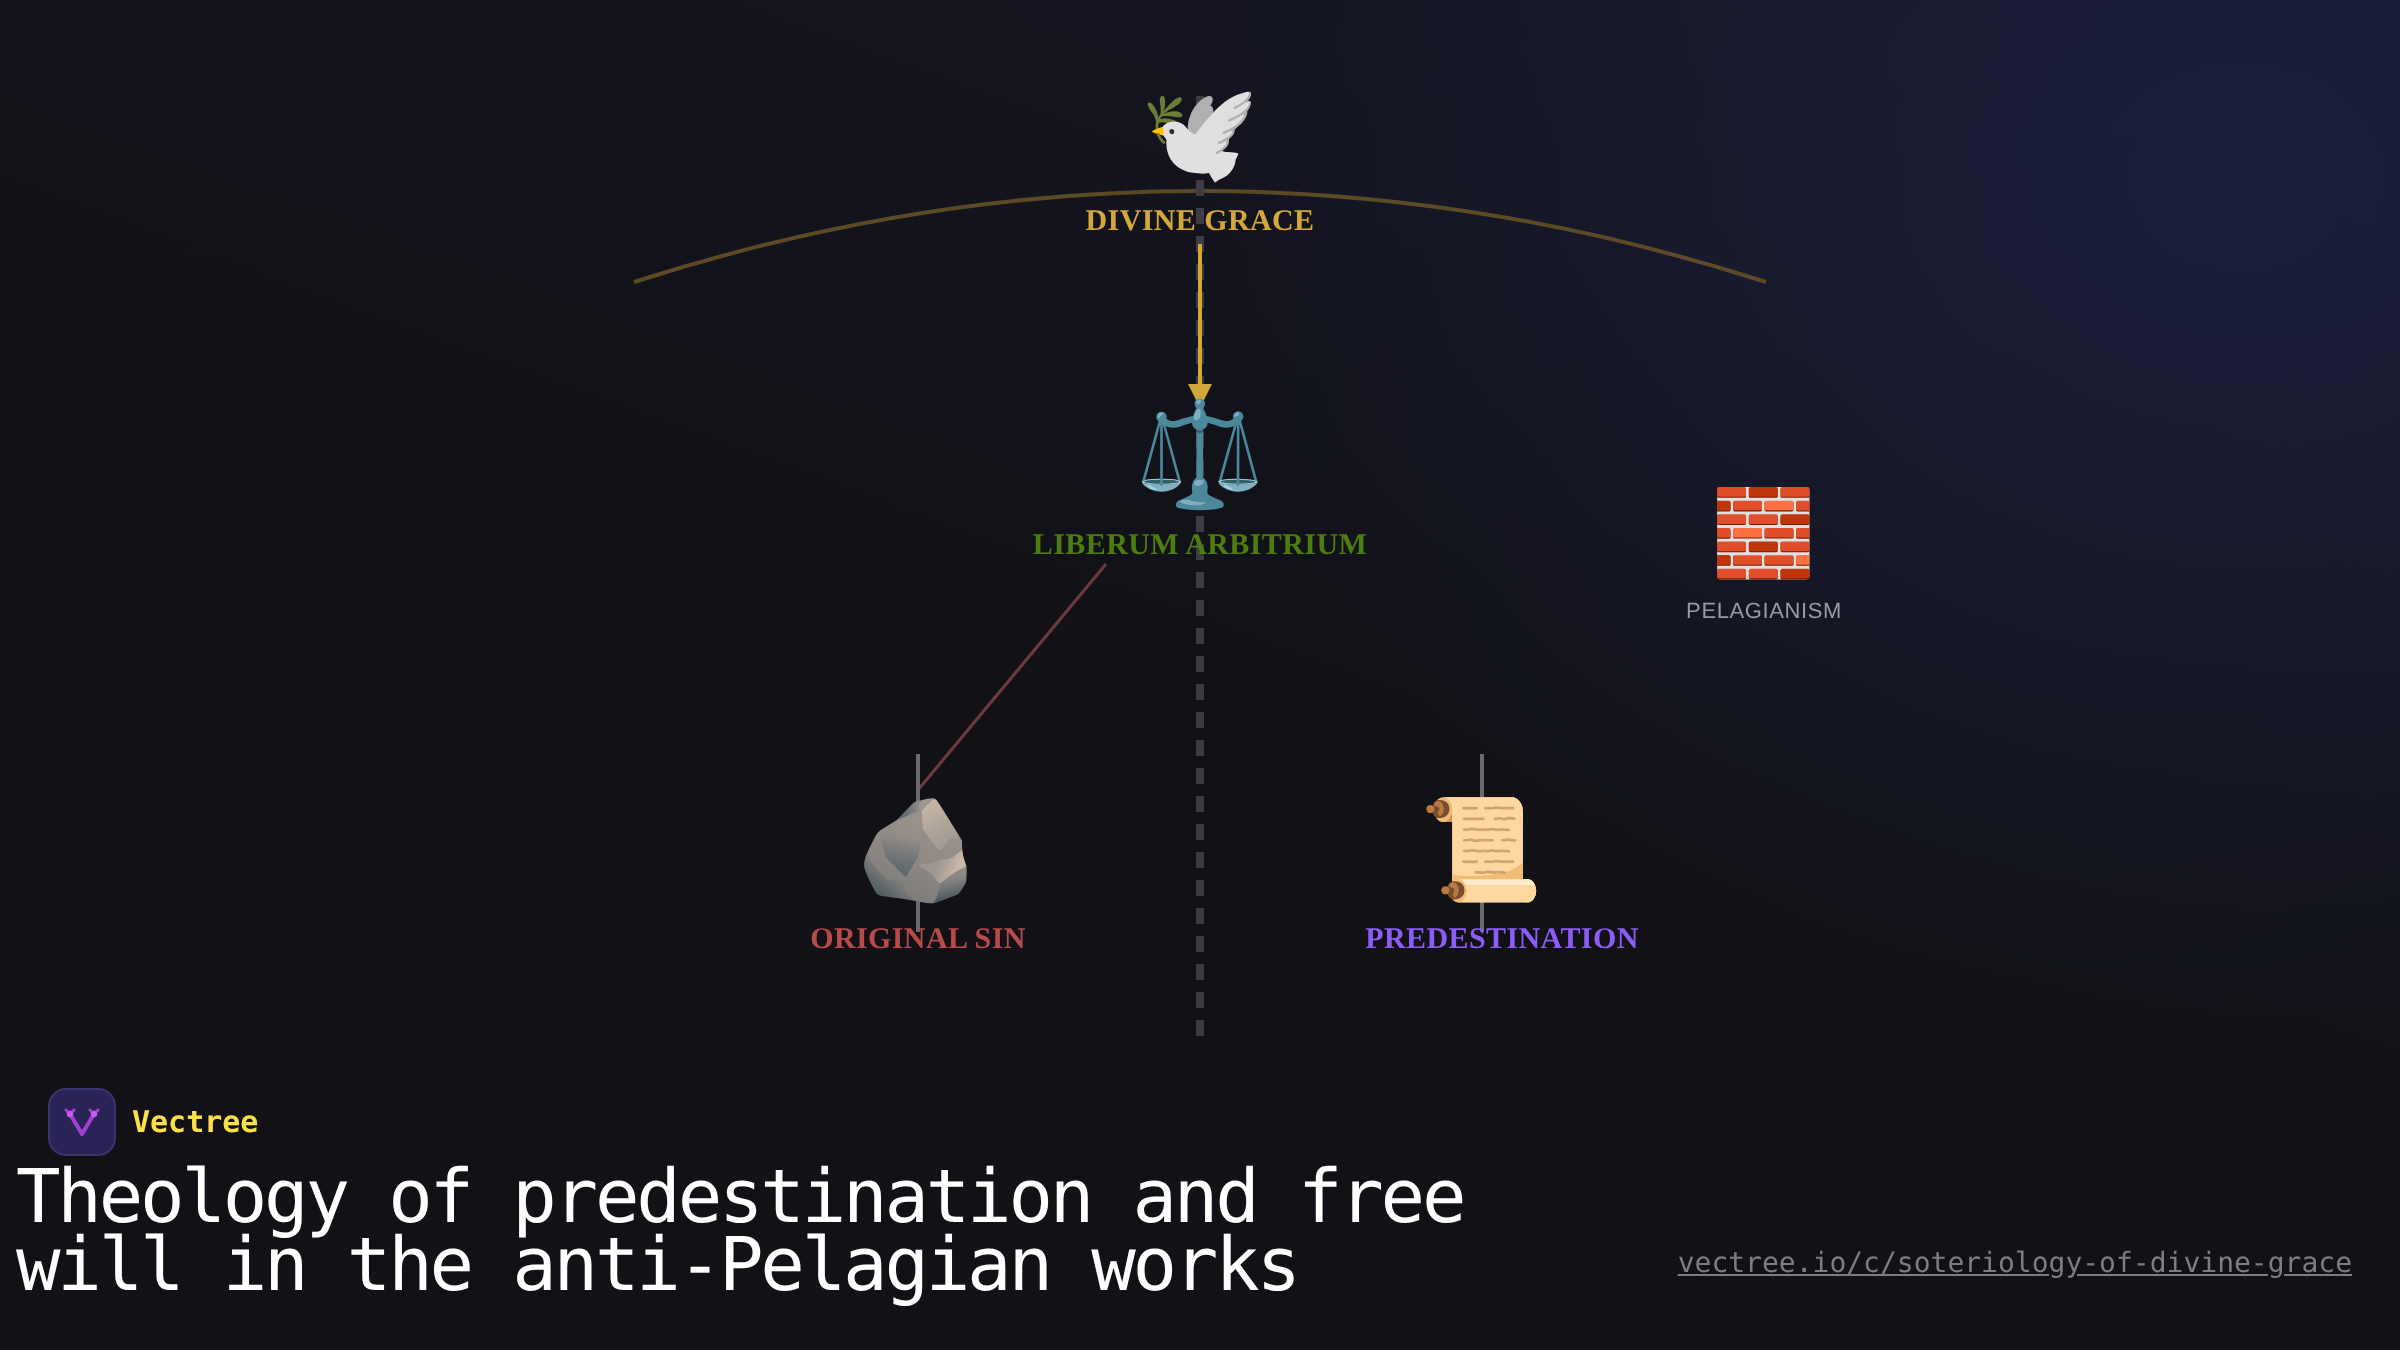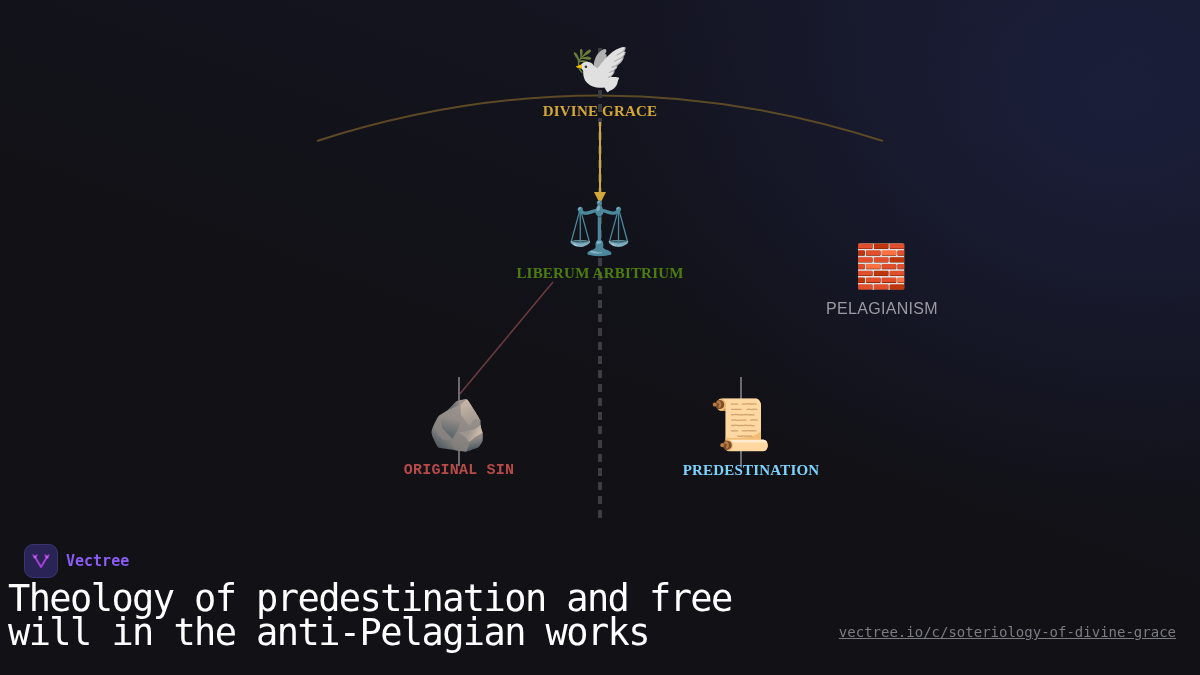--- a/index.html
+++ b/index.html
@@ -20,35 +20,35 @@
   .node .glyph { display: block; line-height: 1; }
   .node .label { display: block; font-family: "Liberation Serif", "DejaVu Serif", serif; font-weight: bold; letter-spacing: 0.2px; }
   .n-grace { left: 600px; top: 44px; }
   .n-grace .glyph { font-size: 48px; height: 54px; }
   .n-grace .label { color: #d4a838; font-size: 15px; margin-top: 5px; text-align: center; }
   .n-will { left: 600px; top: 202px; }
   .n-will .glyph { font-size: 52px; height: 56px; color: #5a9cb8; }
   .n-will .label { color: #4d7c0f; font-size: 15px; margin-top: 7px; }
   .n-pel { left: 882px; top: 246px; }
   .n-pel .glyph { font-size: 42px; height: 46px; }
-  .n-pel .label { color: #9a9aa2; font-size: 16px; font-family: "Liberation Sans", sans-serif; font-weight: normal; margin-top: 8px; letter-spacing: 0.3px; }
+  .n-pel .label { color: #9a9aa2; font-size: 11px; font-family: "Liberation Sans", sans-serif; font-weight: normal; margin-top: 8px; letter-spacing: 0.3px; }
   .n-sin { left: 459px; top: 400px; }
   .n-sin .glyph { font-size: 50px; height: 56px; }
-  .n-sin .label { color: #b84a4a; font-size: 15px; margin-top: 6px; font-family: Liberation Mono, monospace; }
+  .n-sin .label { color: #b84a4a; font-size: 15px; margin-top: 6px; }
   .n-pre { left: 741px; top: 400px; }
   .n-pre .glyph { font-size: 50px; height: 56px; }
-  .n-pre .label { color: #7dd3fc; font-size: 15px; margin-top: 6px; margin-left: 20px; }
+  .n-pre .label { color: #8b5cf6; font-size: 15px; margin-top: 6px; margin-left: 20px; }
 
   .brand { position: absolute; left: 24px; top: 544px; display: flex; align-items: center; gap: 8px; }
   .brand-logo {
     width: 34px; height: 34px; border-radius: 9px; background: #2a2456;
     border: 1px solid #3a3470; box-sizing: border-box;
     display: flex; align-items: center; justify-content: center;
   }
-  .brand-name { color: #8b5cf6; font-family: "DejaVu Sans Mono", monospace; font-weight: bold; font-size: 15px; }
+  .brand-name { color: #fde047; font-family: "DejaVu Sans Mono", monospace; font-weight: bold; font-size: 15px; }
   .title {
     position: absolute; left: 8px; top: 582px; width: 800px; margin: 0;
     color: #ffffff; font-family: "DejaVu Sans Mono", "Liberation Mono", monospace;
     font-weight: normal; font-size: 37px; line-height: 34px; letter-spacing: -1.6px;
   }
   .url {
     position: absolute; right: 24px; top: 624px;
     color: #7c7c84; font-family: "DejaVu Sans Mono", "Liberation Mono", monospace; font-size: 14px; text-decoration: underline;
   }
 </style>

